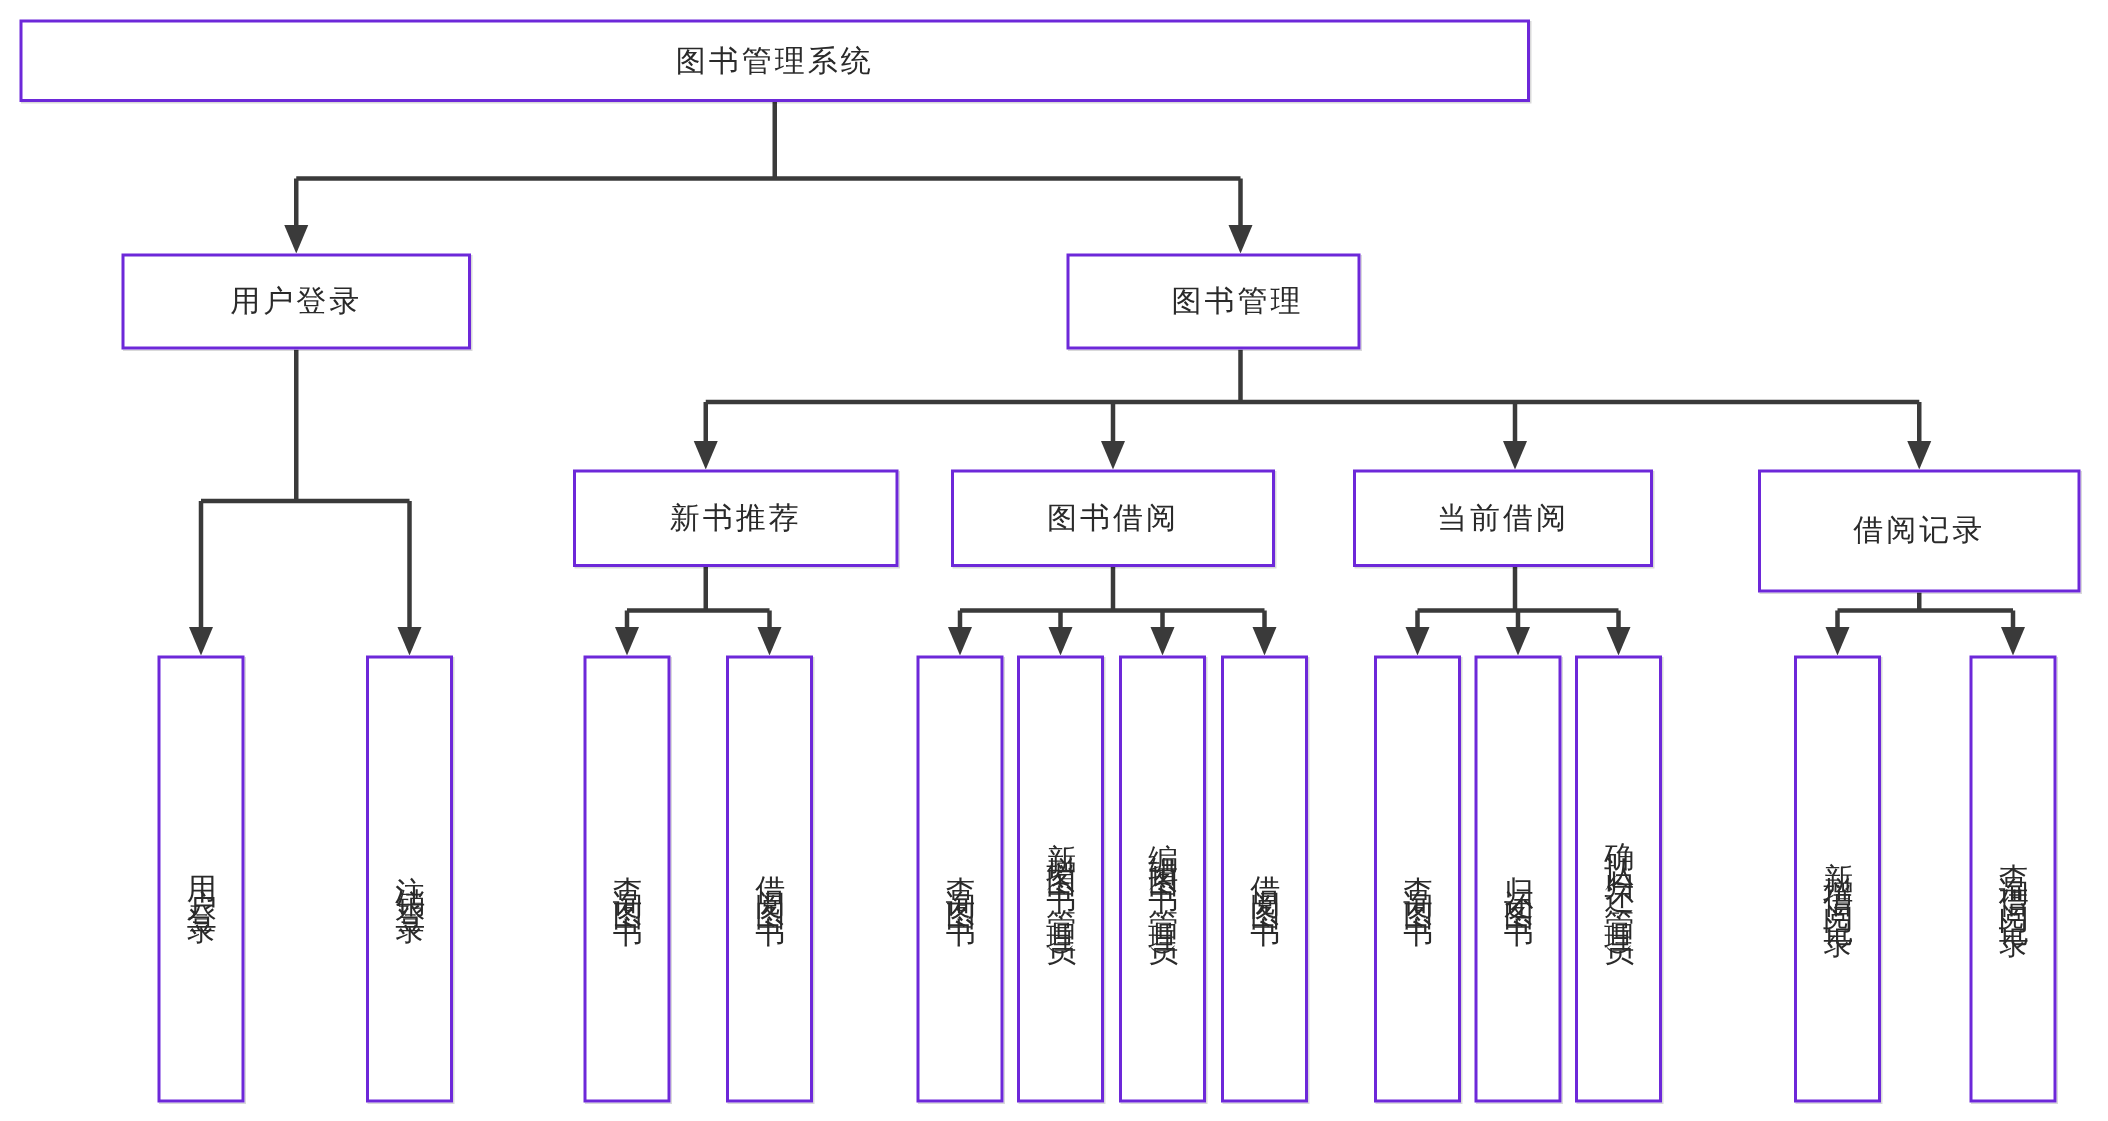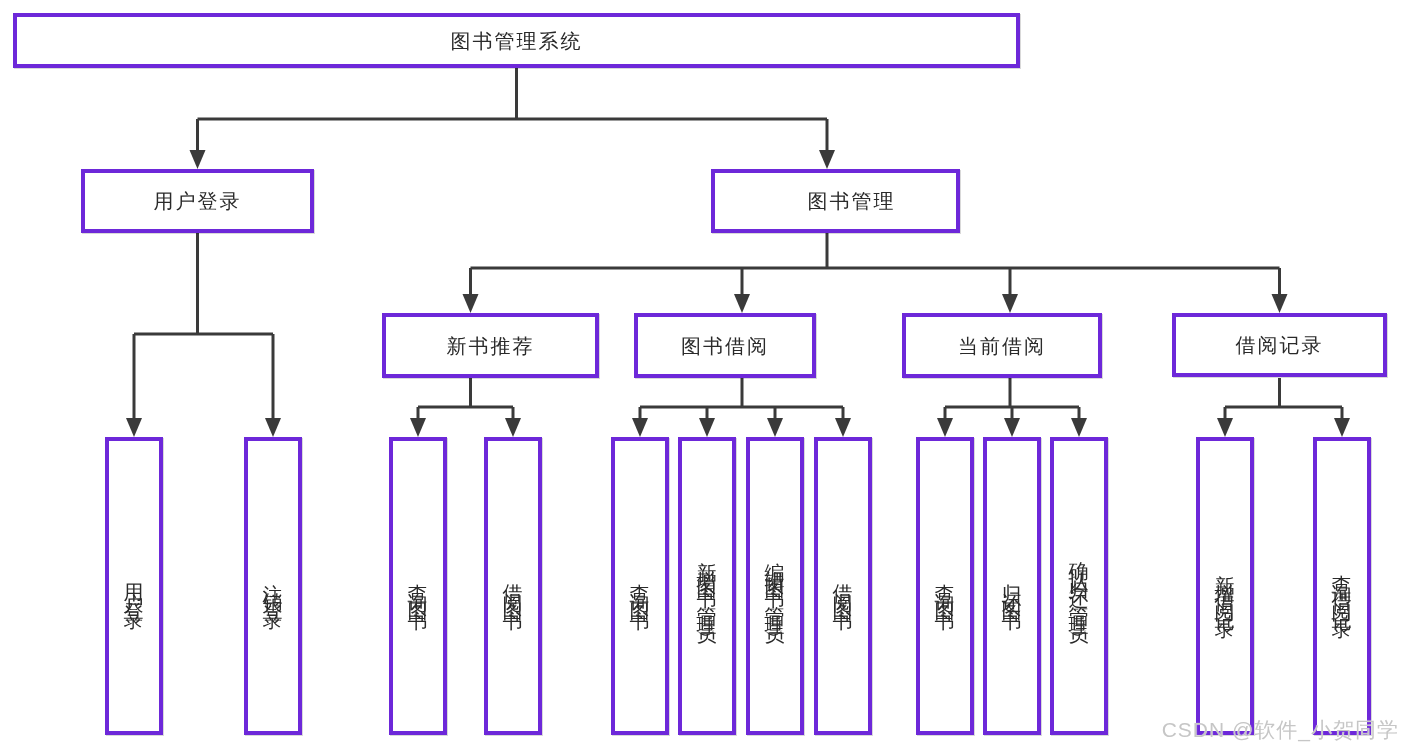--- a/index.html
+++ b/index.html
@@ -17,21 +17,21 @@
   }
   .wires {
     position: absolute;
     left: 0;
     top: 0;
     pointer-events: none;
   }
   .node {
     position: absolute;
     box-sizing: border-box;
-    border: 4px solid #6d28d9;
+    border: 2px solid #6d28d9;
     background: #ffffff;
     color: #2a2a2a;
     display: flex;
     align-items: center;
     justify-content: center;
     font-size: 20px;
     letter-spacing: 2px;
     text-align: center;
     line-height: 1.2;
     box-shadow: 1px 1px 0 rgba(0,0,0,0.15);
@@ -108,33 +108,32 @@
       <path d="M 1279.5 378 V 407" stroke="#3a3a3a" stroke-width="3" fill="none"></path>
       <path d="M 1225 407 H 1342" stroke="#3a3a3a" stroke-width="3" fill="none"></path>
       <path d="M 1225 407 V 423" stroke="#3a3a3a" stroke-width="3" fill="none"></path>
       <polygon points="1217,418 1233,418 1225,437" fill="#3a3a3a"></polygon>
       <path d="M 1342 407 V 423" stroke="#3a3a3a" stroke-width="3" fill="none"></path>
       <polygon points="1334,418 1350,418 1342,437" fill="#3a3a3a"></polygon>
     </svg>
   <div id="nodes-host">
       <div class="node" style="left: 13px; top: 13px; width: 1007px; height: 55px;">图书管理系统</div>
       <div class="node" style="left: 81px; top: 169px; width: 233px; height: 64px;">用户登录</div>
-      <div class="node" style="left: 711px; top: 169px; width: 249px; height: 64px; padding-left: 32px;">图书管理</div>
+      <div class="node" style="left: 711px; top: 169px; width: 196px; height: 64px; padding-left: 32px;">图书管理</div>
       <div class="node" style="left: 362px; top: 313px; width: 217px; height: 65px; margin-left: 20px;">新书推荐</div>
-      <div class="node" style="left: 634px; top: 313px; width: 182px; height: 65px;">图书借阅</div>
+      <div class="node" style="left: 634px; top: 313px; width: 216px; height: 65px;">图书借阅</div>
       <div class="node" style="left: 902px; top: 313px; width: 200px; height: 65px;">当前借阅</div>
-      <div class="node" style="left: 1172px; top: 313px; width: 215px; height: 64px;">借阅记录</div>
+      <div class="node" style="left: 1172px; top: 313px; width: 215px; height: 82px;">借阅记录</div>
       <div class="node vertical" style="left: 105px; top: 437px; width: 58px; height: 298px;">用户登录</div>
       <div class="node vertical" style="left: 244px; top: 437px; width: 58px; height: 298px;">注销登录</div>
       <div class="node vertical" style="left: 389px; top: 437px; width: 58px; height: 298px;">查询图书</div>
       <div class="node vertical" style="left: 484px; top: 437px; width: 58px; height: 298px;">借阅图书</div>
       <div class="node vertical" style="left: 611px; top: 437px; width: 58px; height: 298px;">查询图书</div>
       <div class="node vertical" style="left: 678px; top: 437px; width: 58px; height: 298px;">新增图书（管理员）</div>
       <div class="node vertical" style="left: 746px; top: 437px; width: 58px; height: 298px;">编辑图书（管理员）</div>
       <div class="node vertical" style="left: 814px; top: 437px; width: 58px; height: 298px;">借阅图书</div>
       <div class="node vertical" style="left: 916px; top: 437px; width: 58px; height: 298px;">查询图书</div>
       <div class="node vertical" style="left: 983px; top: 437px; width: 58px; height: 298px;">归还图书</div>
       <div class="node vertical" style="left: 1050px; top: 437px; width: 58px; height: 298px;">确认归还（管理员）</div>
       <div class="node vertical" style="left: 1196px; top: 437px; width: 58px; height: 298px;">新增借阅记录</div>
       <div class="node vertical" style="left: 1313px; top: 437px; width: 58px; height: 298px;">查询借阅记录</div>
     </div>
-  <div class="watermark">CSDN @软件_小贺同学</div>
 </div>
 
 </body></html>

